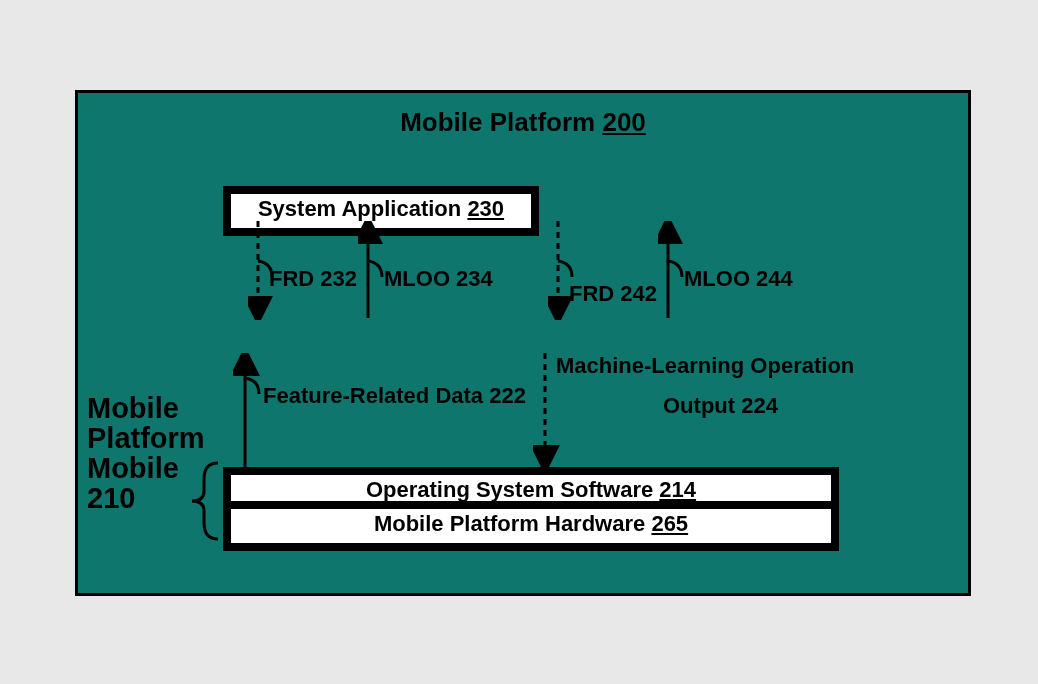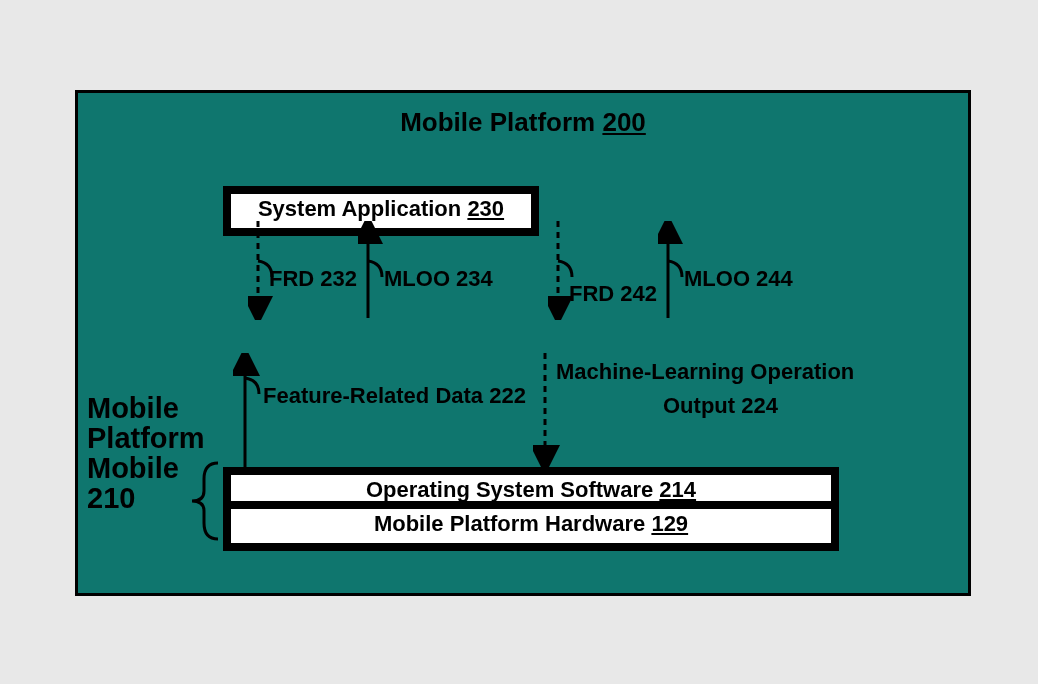--- a/index.html
+++ b/index.html
@@ -45,21 +45,21 @@
   #mlas{ left:145px; top:225px; width:600px; height:34px; line-height:30px; font-size:22px }
   
   #oss{ left:145px; top:374px; width:600px; height:34px; line-height:30px; font-size:22px }
   #hw { left:145px; top:408px; width:600px; height:34px; line-height:30px; font-size:22px }
   
   #lbl-frd232  { left:191px; top:173px; font-size:22px }
   #lbl-mloo234 { left:306px; top:173px; font-size:22px }
   #lbl-frd242  { left:491px; top:188px; font-size:22px }
   #lbl-mloo244 { left:606px; top:173px; font-size:22px }
   #lbl-frdata222{ left:185px; top:290px; font-size:22px }
-  #lbl-mlo224a { left:478px; top:266px; font-size:22px }
+  #lbl-mlo224a { left:478px; top:260px; font-size:22px }
   #lbl-mlo224b { left:585px; top:300px; font-size:22px }
   
   #lbl-mps{
     left:9px; top:300px; font-size:29px; text-align:left; line-height:30px;
   }
   
   .brace,.arrow{position:absolute}
 </style>
 </head>
 <body>
@@ -76,21 +76,21 @@
     <span class="ref">230</span>
   </div>
 
 
   <div id="oss" class="box">
     <span>Operating System Software</span>
     <span class="ref">214</span>
   </div>
   <div id="hw" class="box">
     <span>Mobile Platform Hardware</span>
-    <span class="ref">129</span>
+    <span class="ref">265</span>
   </div>
 
   <div id="lbl-frd232" class="label">FRD 232</div>
   <div id="lbl-mloo234" class="label">MLOO 234</div>
   <div id="lbl-frd242" class="label">FRD 242</div>
   <div id="lbl-mloo244" class="label">MLOO 244</div>
   <div id="lbl-frdata222" class="label">Feature-Related Data 222</div>
   <div id="lbl-mlo224a" class="label">Machine-Learning Operation</div>
   <div id="lbl-mlo224b" class="label">Output 224</div>
 

